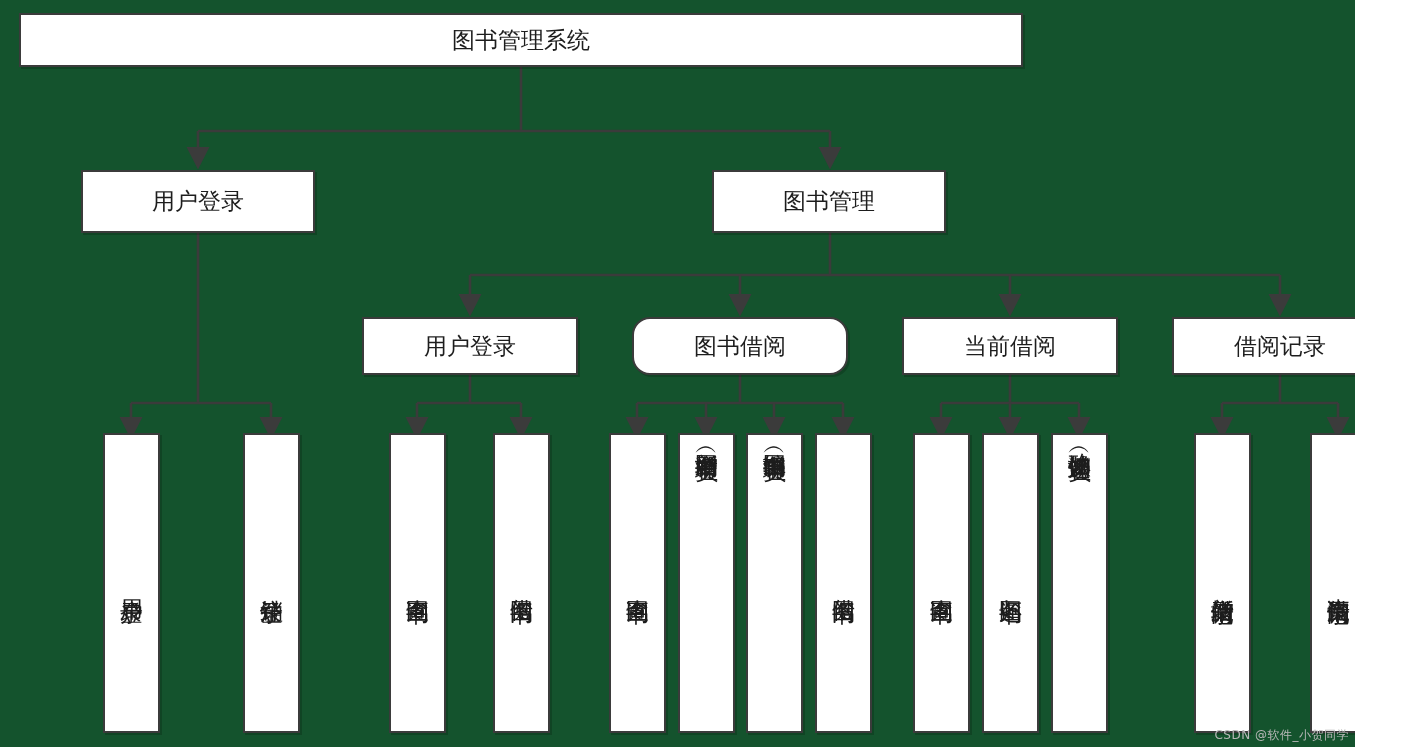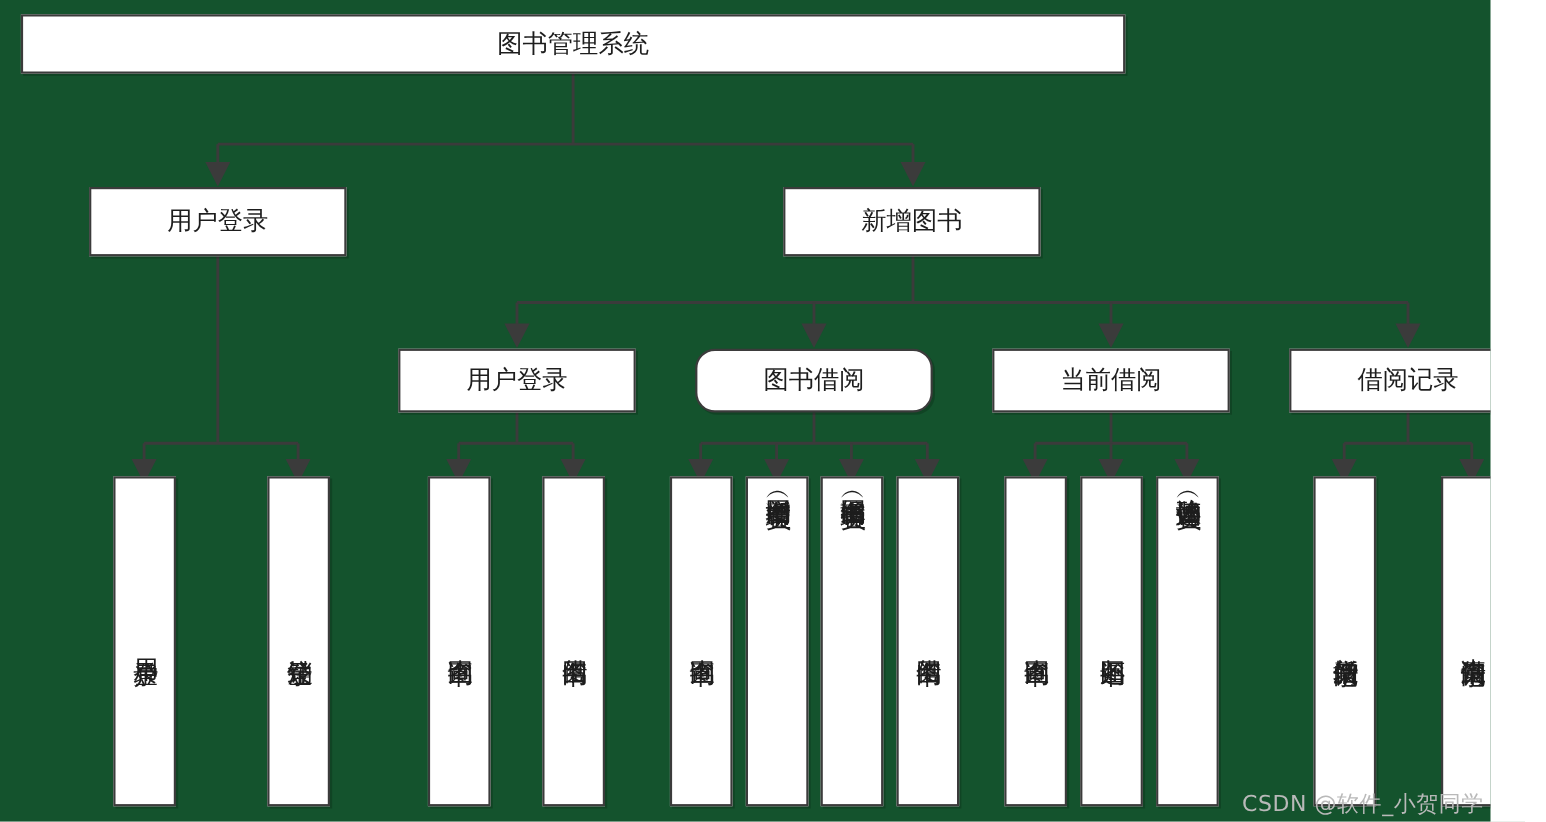--- a/index.html
+++ b/index.html
@@ -65,21 +65,21 @@
     letter-spacing: 1px;
     white-space: nowrap;
   }
   .node.v.mid {
     align-items: center;
   }
   .watermark {
     position: absolute;
     right: 6px;
     bottom: 3px;
-    font-size: 20px;
+    font-size: 12px;
     color: #b9b9b9;
     letter-spacing: 0.5px;
     z-index: 3;
     white-space: nowrap;
   }
 </style>
 </head>
 <body>
 
 <div id="canvas">
@@ -136,21 +136,21 @@
 
   <div class="node root h" style="left:19px; top:13px; width:1004px; height:54px;">
     <span class="lbl">图书管理系统</span>
   </div>
 
   <div class="node h" style="left:81px; top:170px; width:234px; height:63px;">
     <span class="lbl">用户登录</span>
   </div>
 
   <div class="node h" style="left:712px; top:170px; width:234px; height:63px;">
-    <span class="lbl">新增图书</span>
+    <span class="lbl">图书管理</span>
   </div>
 
   <div class="node h" style="left:362px; top:317px; width:216px; height:58px;">
     <span class="lbl">用户登录</span>
   </div>
 
   <div class="node h" style="left:632px; top:317px; width:216px; height:58px;border-radius:18px;">
     <span class="lbl">图书借阅</span>
   </div>
 

